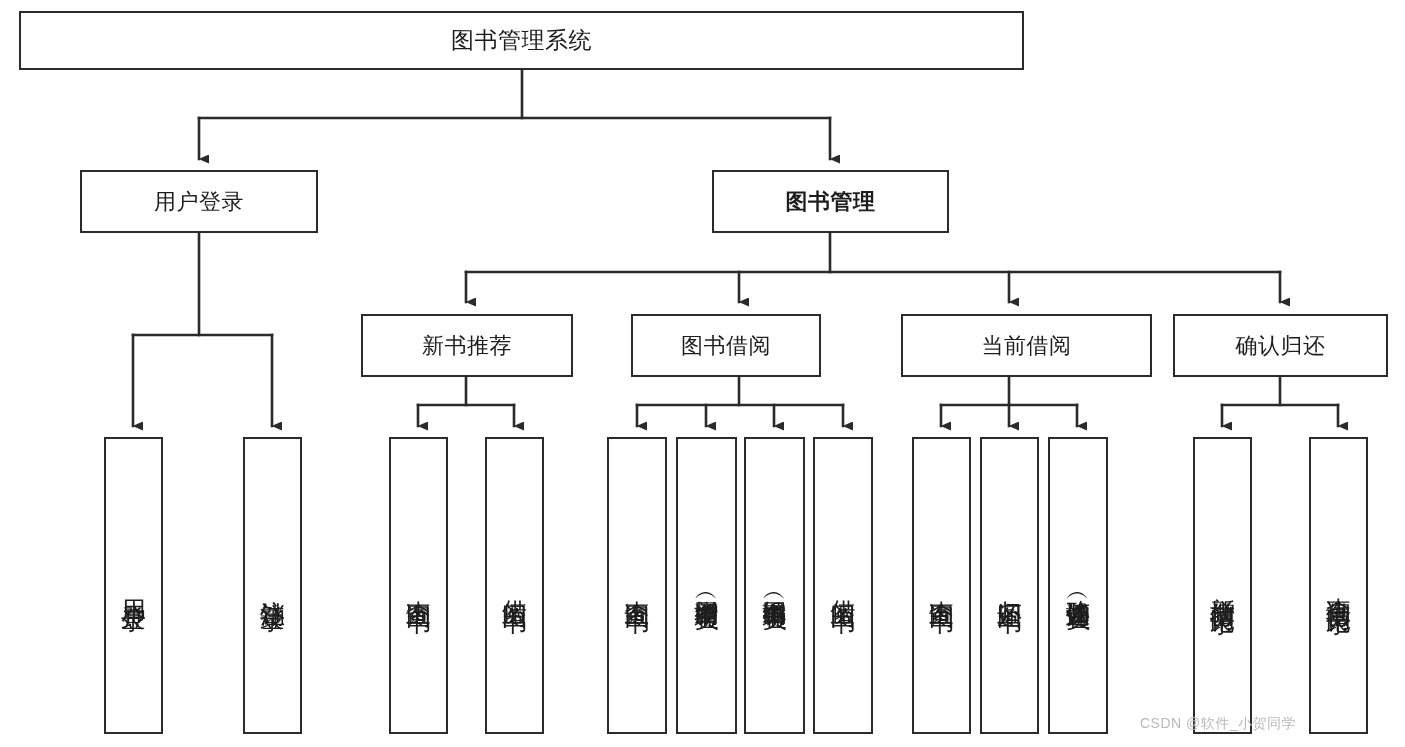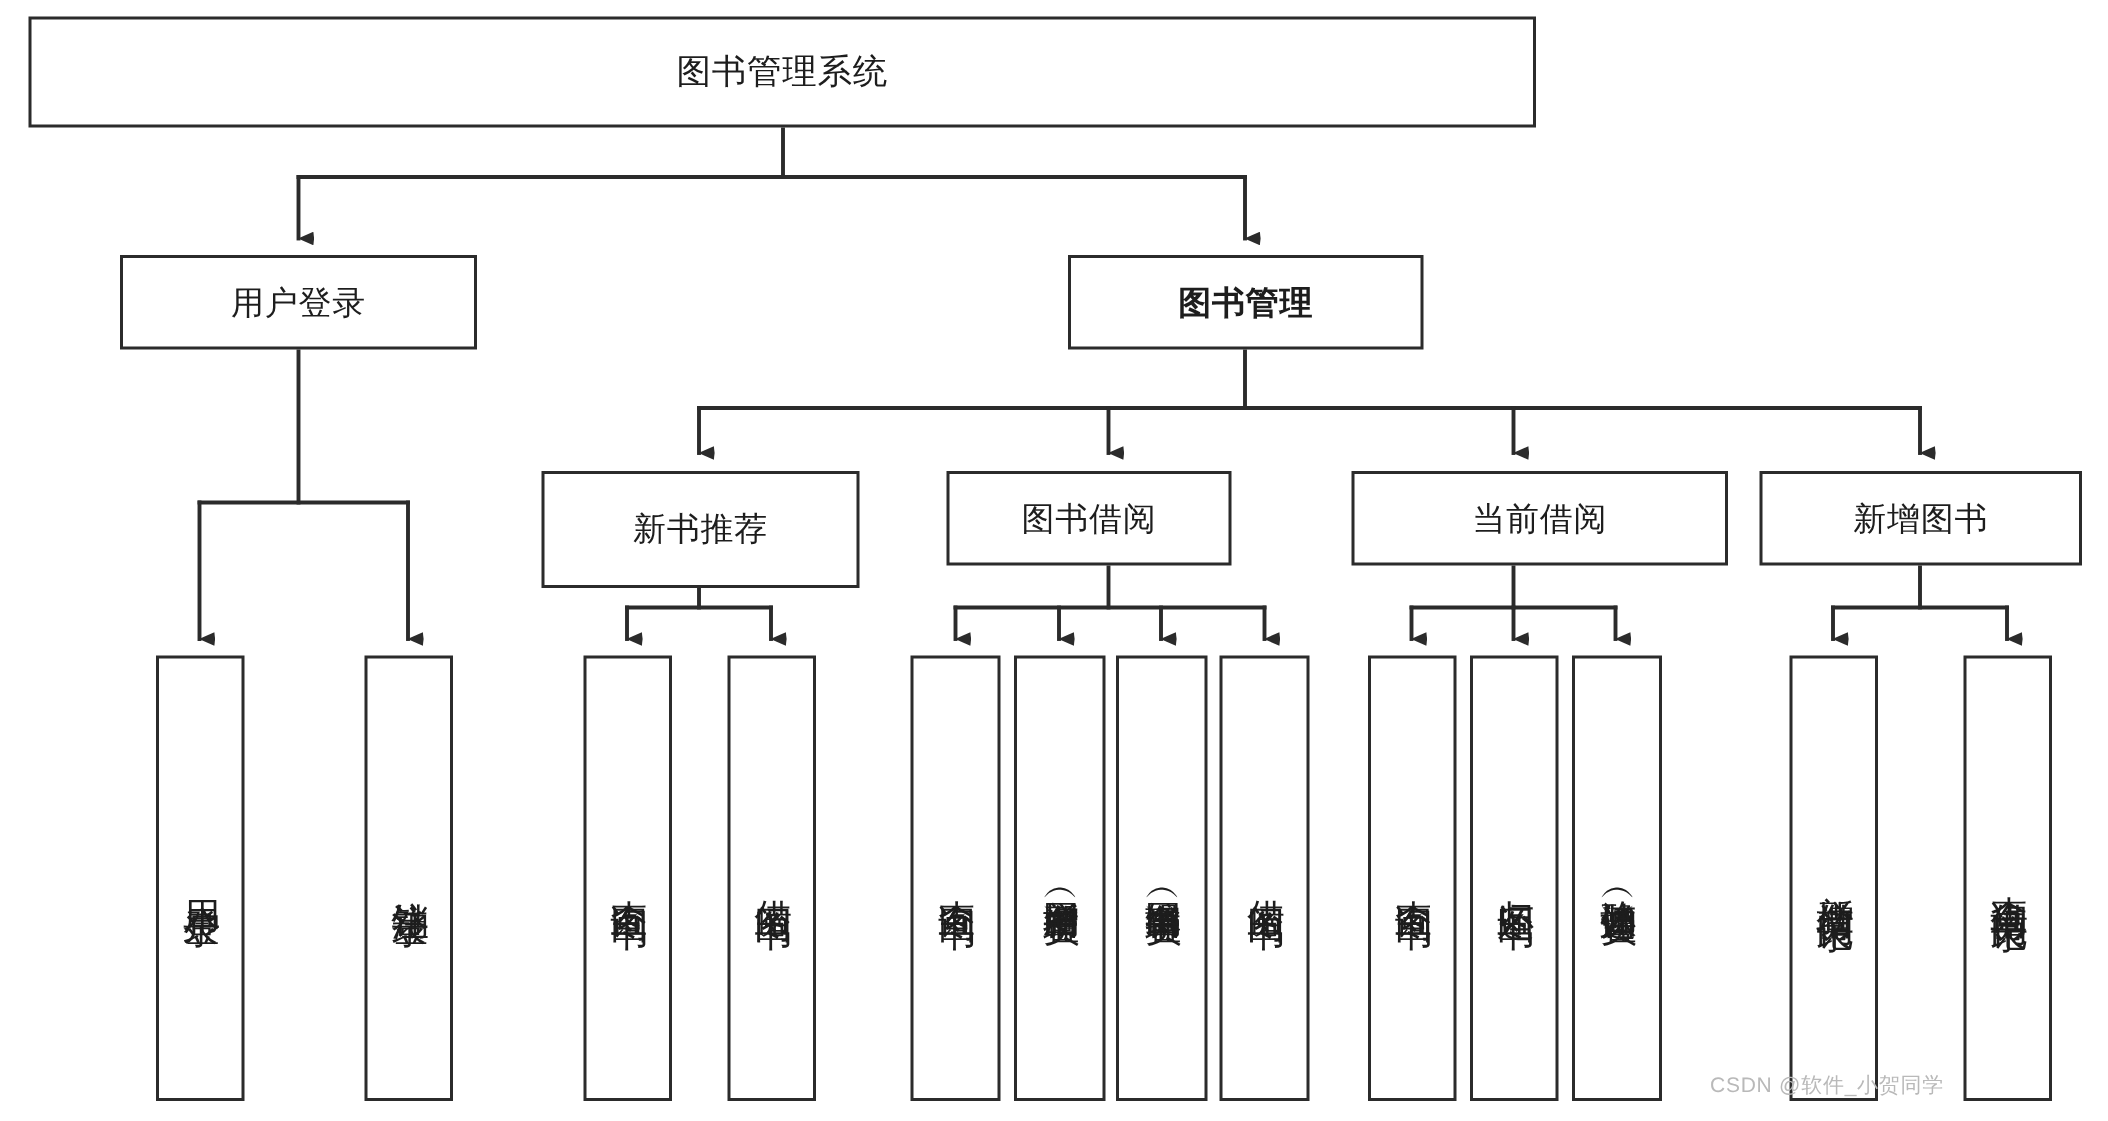--- a/index.html
+++ b/index.html
@@ -107,46 +107,46 @@
       <path d="M1009,405 L1009,426" marker-end="url(#arrow)"></path>
       <path d="M1077,405 L1077,426" marker-end="url(#arrow)"></path>
 
       <path d="M1280,377 L1280,405"></path>
       <path d="M1222,405 L1338,405"></path>
       <path d="M1222,405 L1222,426" marker-end="url(#arrow)"></path>
       <path d="M1338,405 L1338,426" marker-end="url(#arrow)"></path>
     </g>
   </svg>
 
-  <div class="node h root" style="left:19px;top:11px;width:1005px;height:74px;">
+  <div class="node h root" style="left:19px;top:11px;width:1005px;height:59px;">
     <span class="lbl">图书管理系统</span>
   </div>
 
   <div class="node h" style="left:80px;top:170px;width:238px;height:63px;">
     <span class="lbl">用户登录</span>
   </div>
 
   <div class="node h" style="left:712px;top:170px;width:237px;height:63px;font-weight:bold;">
     <span class="lbl">图书管理</span>
   </div>
 
-  <div class="node h" style="left:361px;top:314px;width:212px;height:78px;">
+  <div class="node h" style="left:361px;top:314px;width:212px;height:63px;">
     <span class="lbl">新书推荐</span>
   </div>
 
   <div class="node h" style="left:631px;top:314px;width:190px;height:63px;">
     <span class="lbl">图书借阅</span>
   </div>
 
   <div class="node h" style="left:901px;top:314px;width:251px;height:63px;">
     <span class="lbl">当前借阅</span>
   </div>
 
   <div class="node h" style="left:1173px;top:314px;width:215px;height:63px;">
-    <span class="lbl">新增图书</span>
+    <span class="lbl">确认归还</span>
   </div>
 
   <div class="node v" style="left:104px;top:437px;width:59px;height:297px;">
     <span class="lbl">用户登录</span>
   </div>
 
   <div class="node v" style="left:243px;top:437px;width:59px;height:297px;">
     <span class="lbl">注销登录</span>
   </div>
 

